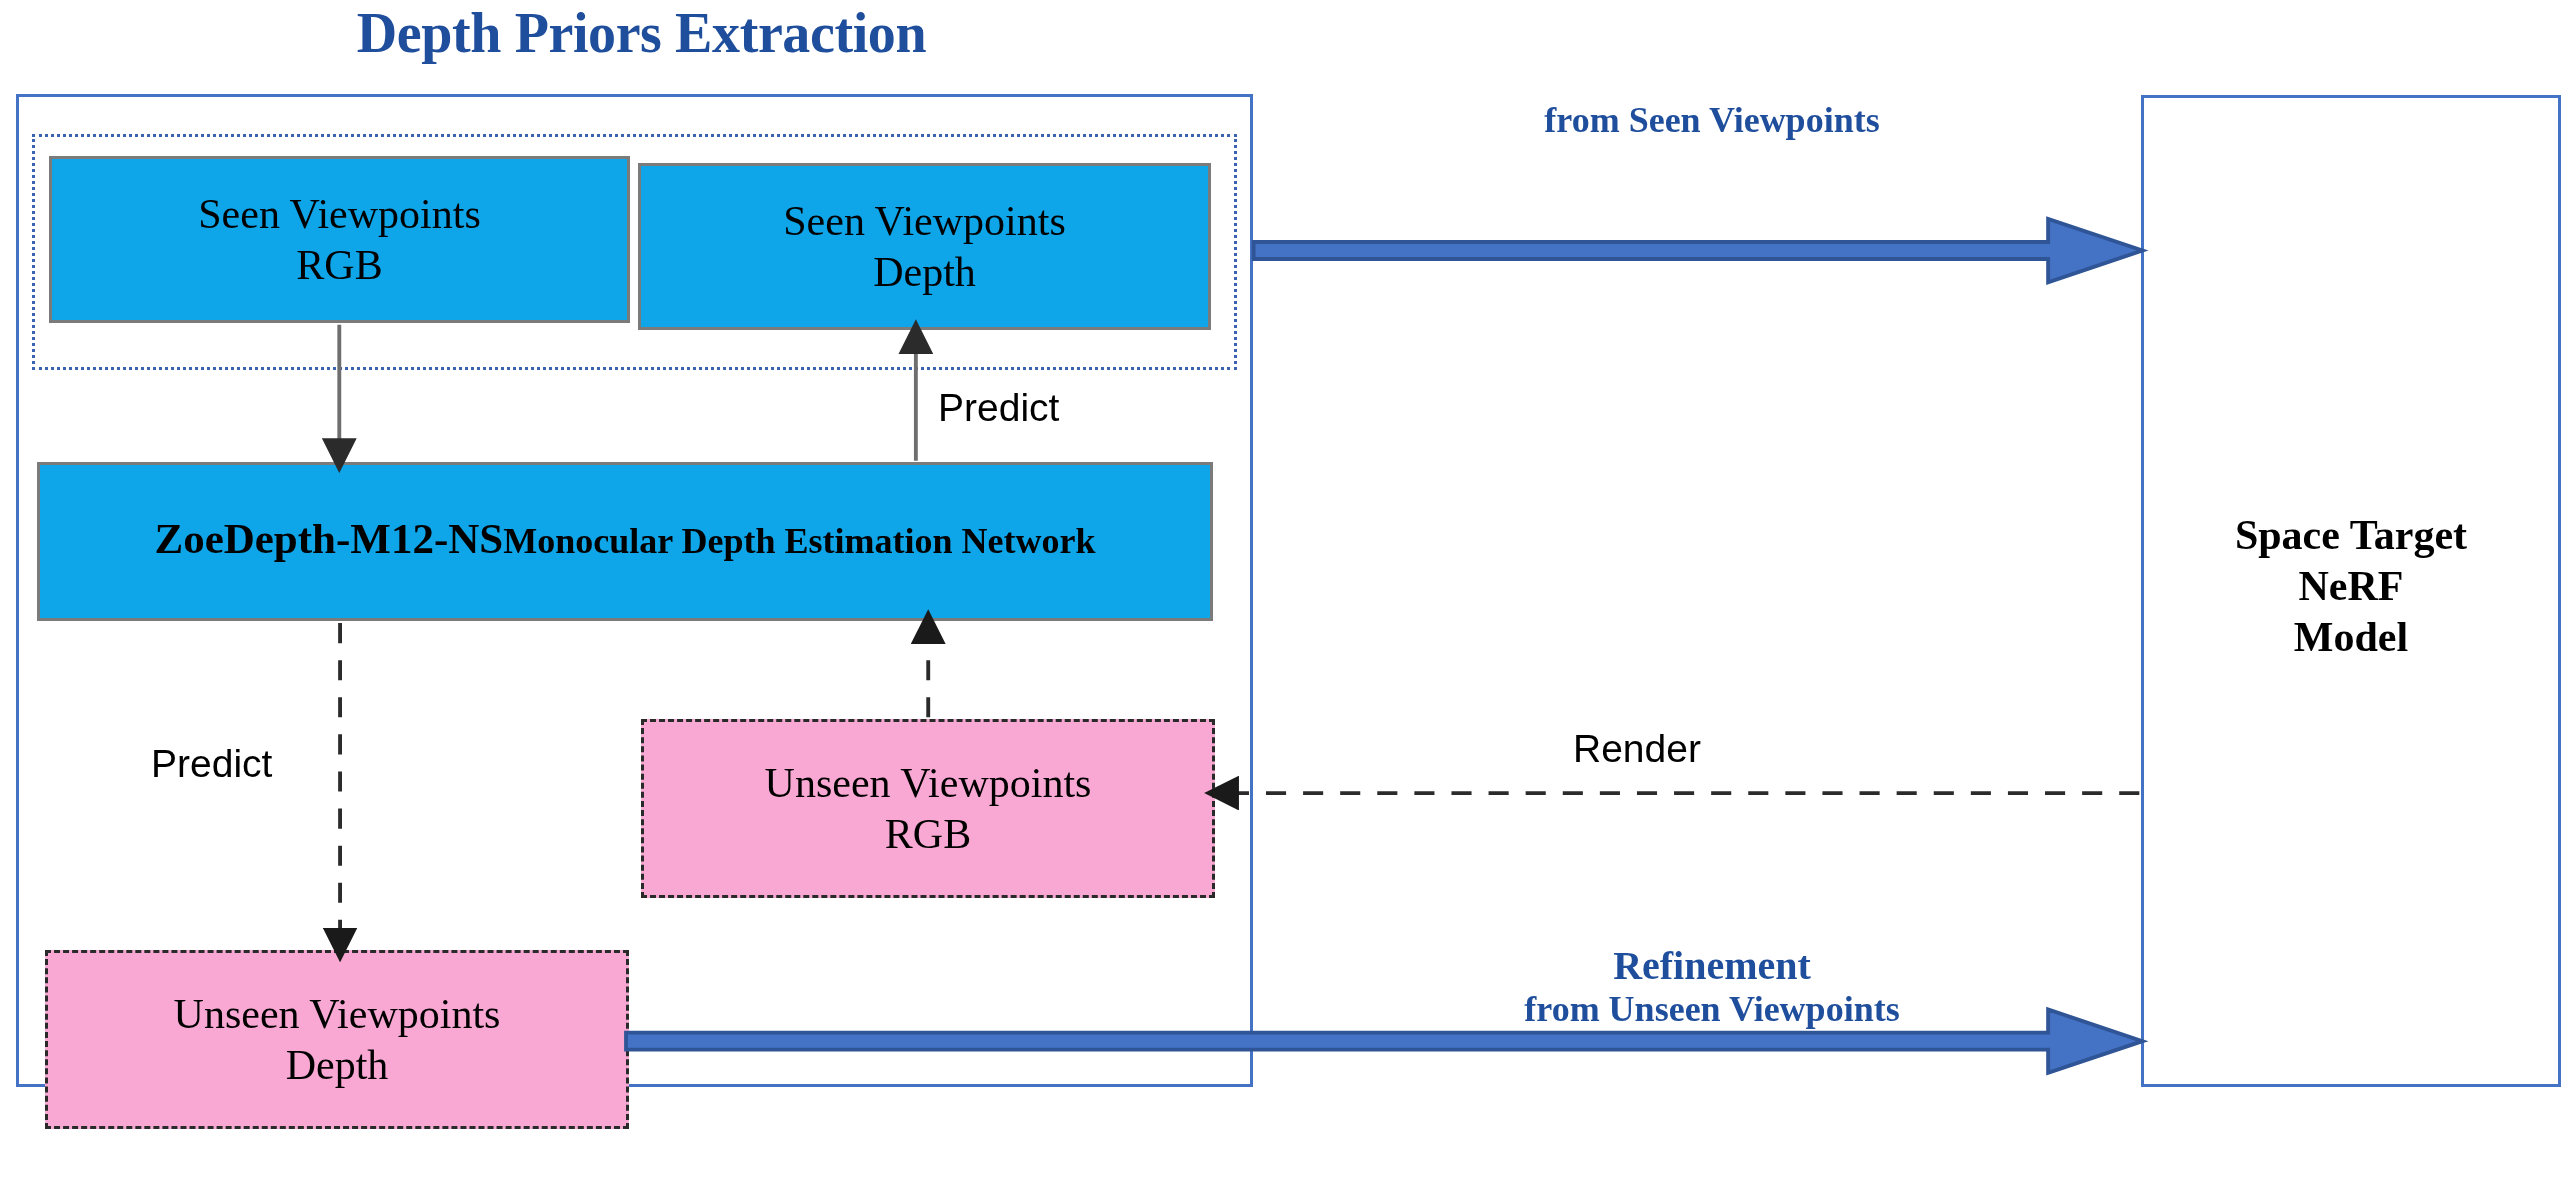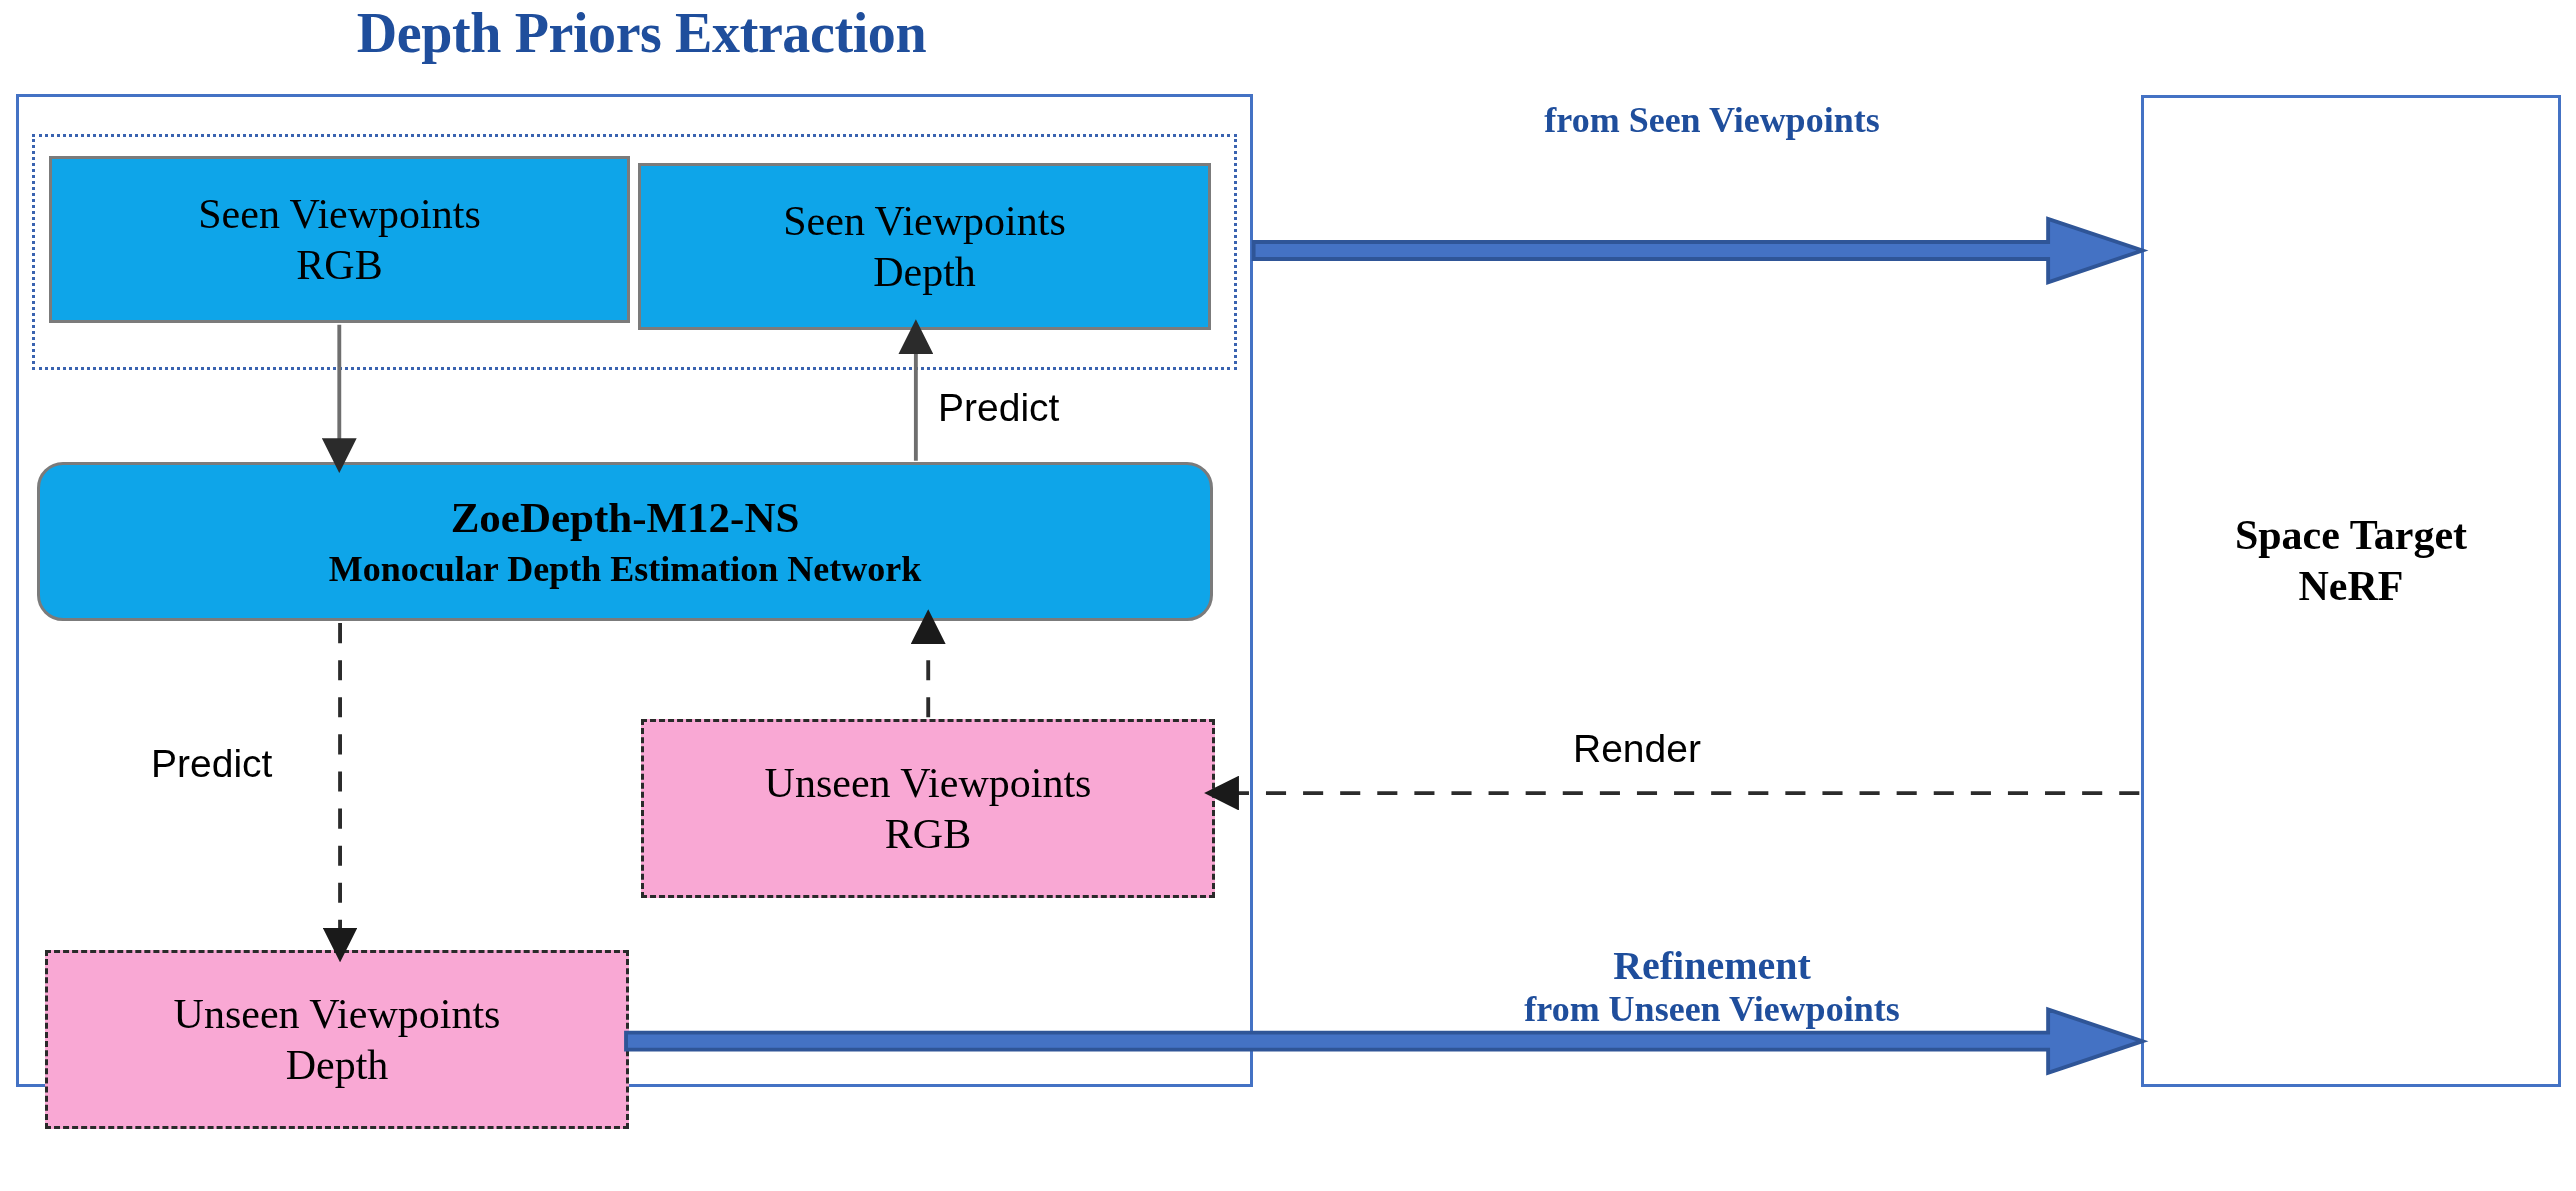--- a/index.html
+++ b/index.html
@@ -39,21 +39,21 @@
   
   .solid-box{
     border:3.1px solid #7B7B7B;background:#0ea5e9;
     display:flex;align-items:center;justify-content:center;text-align:center;
     color:#000;line-height:1.2;
   }
   #seen-rgb-box{left:49px;top:156px;width:581px;height:167px;font-size:42px;}
   #seen-depth-box{left:638px;top:163px;width:573px;height:167px;font-size:42px;}
   #zoedepth-box{
     left:37px;top:462px;width:1176px;height:159px;
-    flex-direction:column;font-weight:bold;border-radius:26px;
+    flex-direction:row;font-weight:bold;
   }
   #zoedepth-line1{font-size:43px;margin-bottom:4.6px;}
   #zoedepth-line2{font-size:36px;}
 
   
   .dashed-box{
     border:3.1px dashed #2A2A2A;background:#f9a8d4;
     display:flex;align-items:center;justify-content:center;text-align:center;
     color:#000;line-height:1.2;font-size:42px;
   }
@@ -124,20 +124,21 @@
 
   <div class="abs title-blue" id="refinement-label">
     <div>Refinement</div>
     <div style="font-size:36px;">from Unseen Viewpoints</div>
   </div>
 
   <div class="abs" id="nerf-panel"></div>
   <div class="abs" id="nerf-label">
     <div>Space Target</div>
     <div>NeRF</div>
+    <div>Model</div>
   </div>
 
   <svg class="ov" viewBox="0 0 3333 1542">
     <defs>
       <marker id="solidHead" markerWidth="9" markerHeight="9" refX="4.2" refY="4.5" orient="auto">
         <path d="M0,0 L9,4.5 L0,9 z" fill="#2B2B2B"></path>
       </marker>
       <marker id="solidHeadD" markerWidth="9" markerHeight="9" refX="4.2" refY="4.5" orient="auto">
         <path d="M0,0 L9,4.5 L0,9 z" fill="#1A1A1A"></path>
       </marker>

